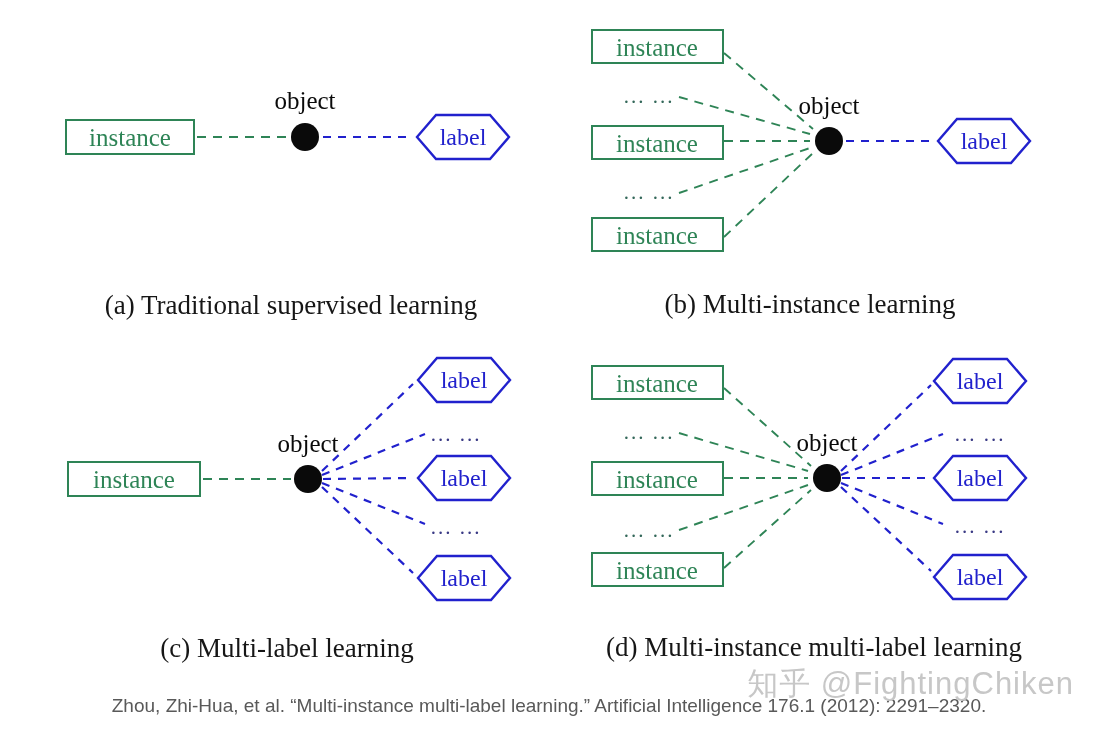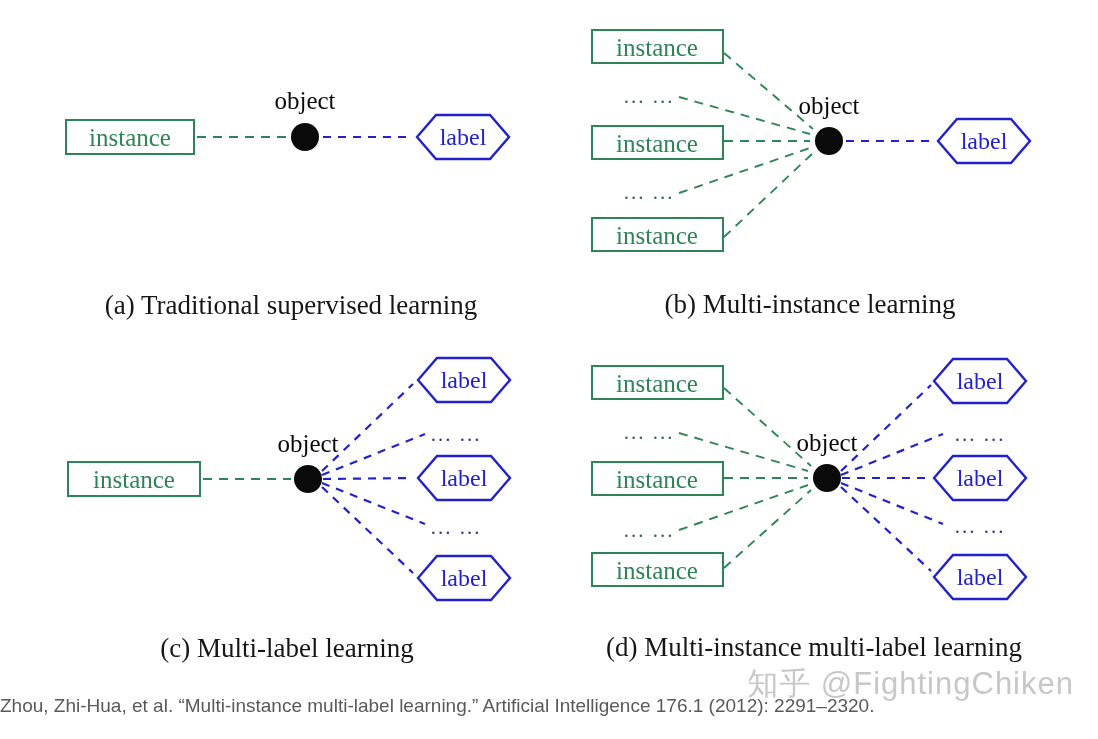--- a/index.html
+++ b/index.html
@@ -14,21 +14,21 @@
   .green-edge{ stroke:var(--instance-green,#2e8456); stroke-width:1.9; stroke-dasharray:9 7; fill:none; }
   .blue-edge { stroke:var(--label-blue,#2121cd); stroke-width:2.2; stroke-dasharray:8 7; fill:none; }
   .obj-node  { fill:var(--object-black,#0a0a0a); }
   .obj-text  { fill:var(--object-black,#0a0a0a); font-size:25px; }
   .hex       { fill:#ffffff; stroke:var(--label-blue,#2121cd); stroke-width:2.4; }
   .hex-text  { fill:var(--label-blue,#2121cd); font-size:24px; }
   .ell-green { fill:var(--ellipsis-green,#34685a); font-size:21px; letter-spacing:2px; }
   .ell-blue  { fill:var(--ellipsis-blue,#3a3a85); font-size:21px; letter-spacing:2px; }
   .caption   { fill:var(--caption-black,#161616); font-size:27px; }
   .citation {
-    position:absolute; left:0; right:0; top:695px; text-align:left;
+    position:absolute; left:0; right:0; top:695px; text-align:center;
     font-family:"Liberation Sans", sans-serif; font-size:19px;
     color:var(--citation-gray,#595959); z-index:1;
   }
   .watermark {
     position:absolute; top:663px; right:24px;
     font-family:"Liberation Sans", sans-serif; font-size:31px; font-weight:400;
     color:var(--watermark-gray,#c7c7c7); z-index:2; letter-spacing:1px;
   }
 </style>
 </head>

